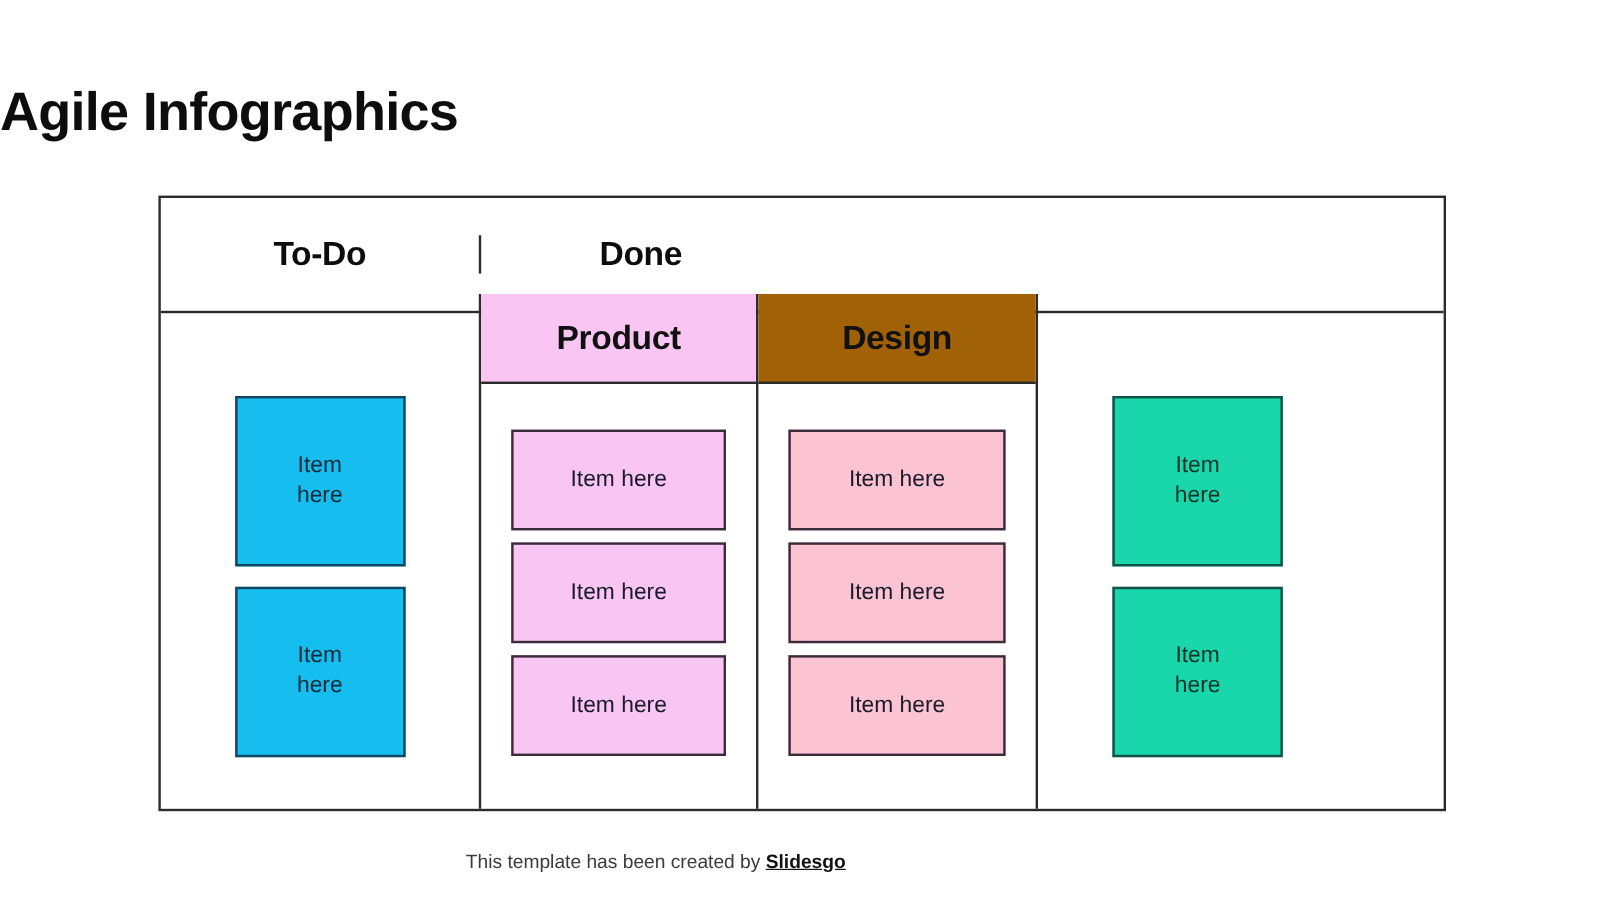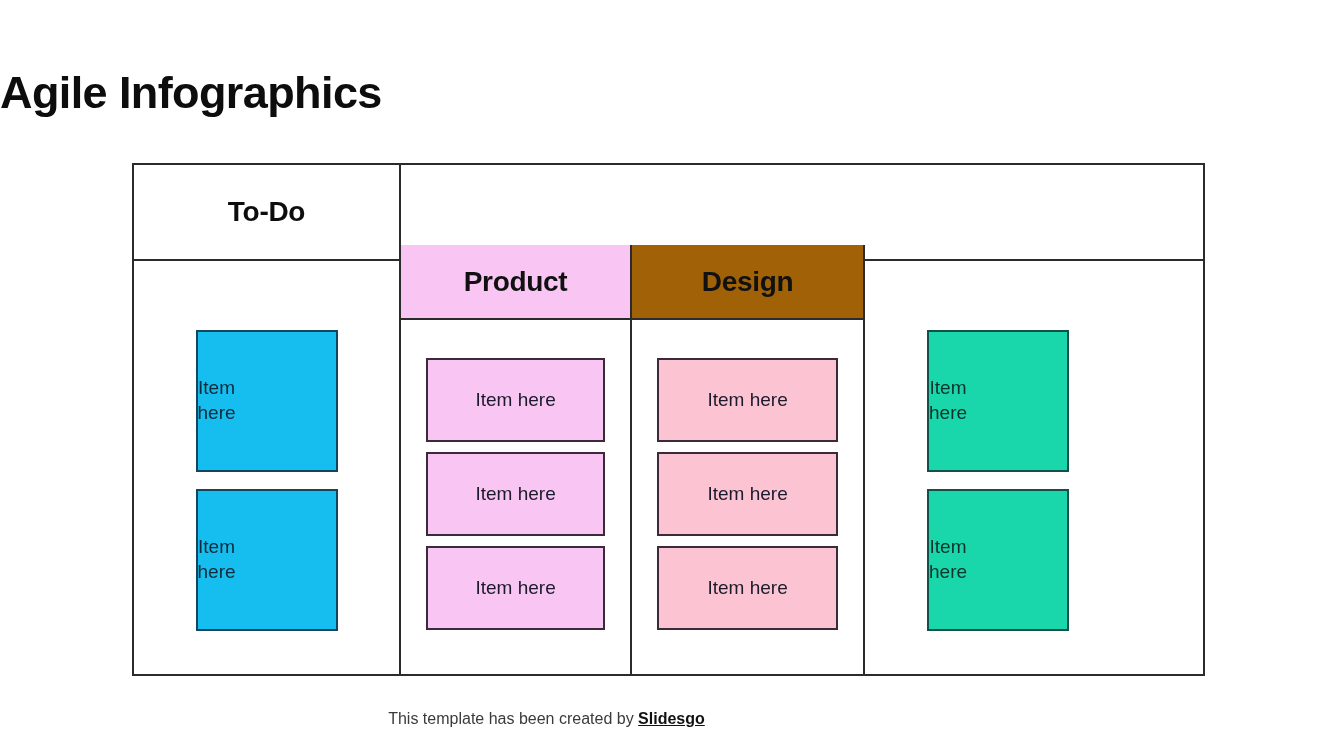--- a/index.html
+++ b/index.html
@@ -44,20 +44,21 @@
   
   .board-header {
     position: absolute;
     left: 0;
     top: 0;
     width: 100%;
     height: 96px;
     display: flex;
     box-sizing: border-box;
     border-bottom: 2px solid #2b2b2b;
+    align-items: center;
   }
   .col-head {
     display: flex;
     align-items: center;
     justify-content: center;
     font-size: 28px;
     font-weight: bold;
     letter-spacing: -0.3px;
     color: #0d0d0d;
     box-sizing: border-box;
@@ -135,21 +136,21 @@
     align-items: center;
     box-sizing: border-box;
   }
   .card-square {
     width: 142px;
     height: 142px;
     border: 2px solid #1b3a4b;
     box-sizing: border-box;
     display: flex;
     align-items: center;
-    justify-content: flex-start;
+    justify-content: center;
     font-size: 19px;
     line-height: 1.3;
     text-align: center;
     margin-bottom: 17px;
   }
   .card-square.todo {
     background: #16BEF0;
     border-color: #13455e;
     color: #102a3a;
   }
@@ -178,20 +179,21 @@
 </style>
 </head>
 <body>
 
 <div class="slide-title">Agile Infographics</div>
 
 <div class="board">
 
   <div class="board-header">
     <div class="col-head todo">To-Do</div>
+    <div class="col-head done">Done</div>
   </div>
 
   <div class="board-body">
 
     <div class="col-body todo">
       <div class="card-stack-square">
         <div class="card-square todo">
           <span>
             <span class="card-line">Item</span>
             <span class="card-line">here</span>

